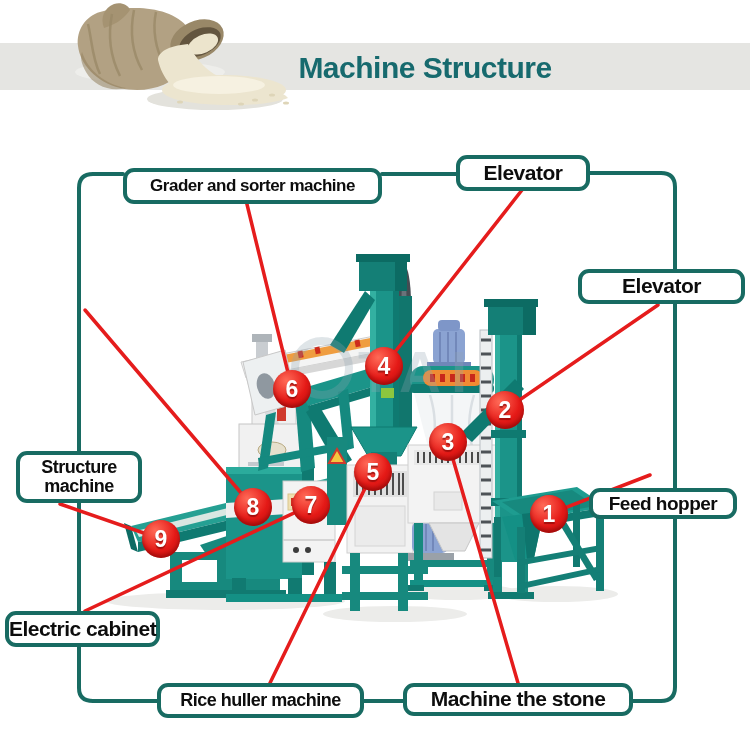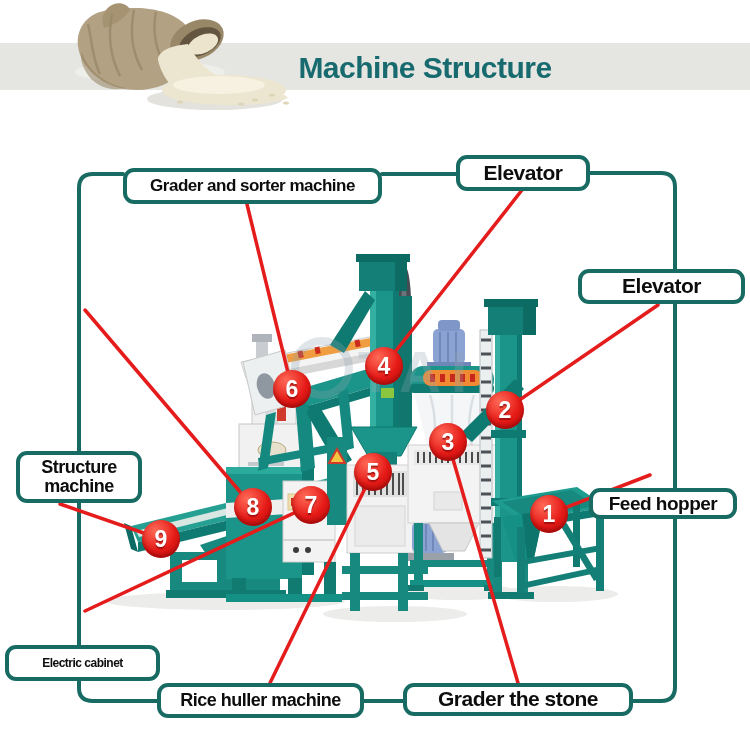--- a/index.html
+++ b/index.html
@@ -316,28 +316,28 @@
   </div>
   <div class="callout nowrap" style="left:578px;top:269px;width:167px;height:35px;font-size:21px;">
     <span>Elevator</span>
   </div>
   <div class="callout" style="left:16px;top:451px;width:126px;height:52px;font-size:18px;">
     <span>Structure machine</span>
   </div>
   <div class="callout nowrap" style="left:589px;top:444px;width:148px;height:31px;font-size:19px;margin-top:44px;">
     <span>Feed hopper</span>
   </div>
-  <div class="callout nowrap" style="left:5px;top:645px;width:155px;height:36px;font-size:12px;">
+  <div class="callout nowrap" style="left:5px;top:611px;width:155px;height:36px;font-size:21px;">
     <span>Electric cabinet</span>
   </div>
   <div class="callout nowrap" style="left:157px;top:683px;width:207px;height:35px;font-size:18px;">
     <span>Rice huller machine</span>
   </div>
   <div class="callout nowrap" style="left:403px;top:683px;width:230px;height:33px;font-size:21px;">
-    <span>Grader the stone</span>
+    <span>Machine the stone</span>
   </div>
 
   <div class="marker" style="left:530px;top:495px;">1</div>
   <div class="marker" style="left:486px;top:391px;">2</div>
   <div class="marker" style="left:429px;top:423px;">3</div>
   <div class="marker" style="left:365px;top:347px;">4</div>
   <div class="marker" style="left:354px;top:453px;">5</div>
   <div class="marker" style="left:273px;top:370px;">6</div>
   <div class="marker" style="left:292px;top:486px;">7</div>
   <div class="marker" style="left:234px;top:488px;">8</div>

